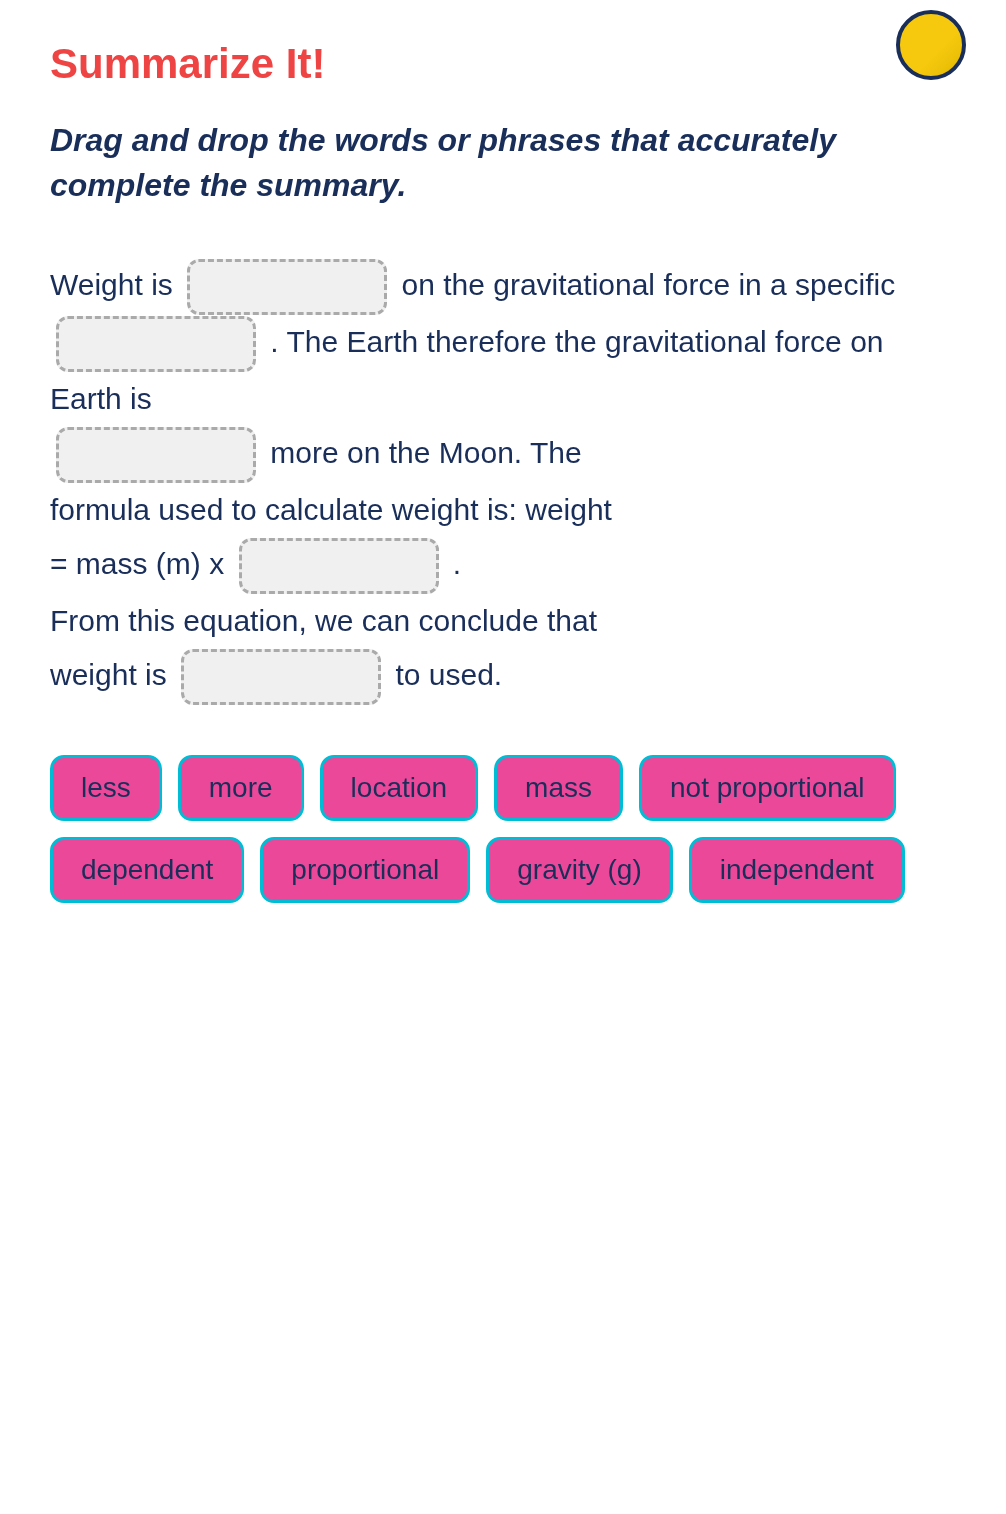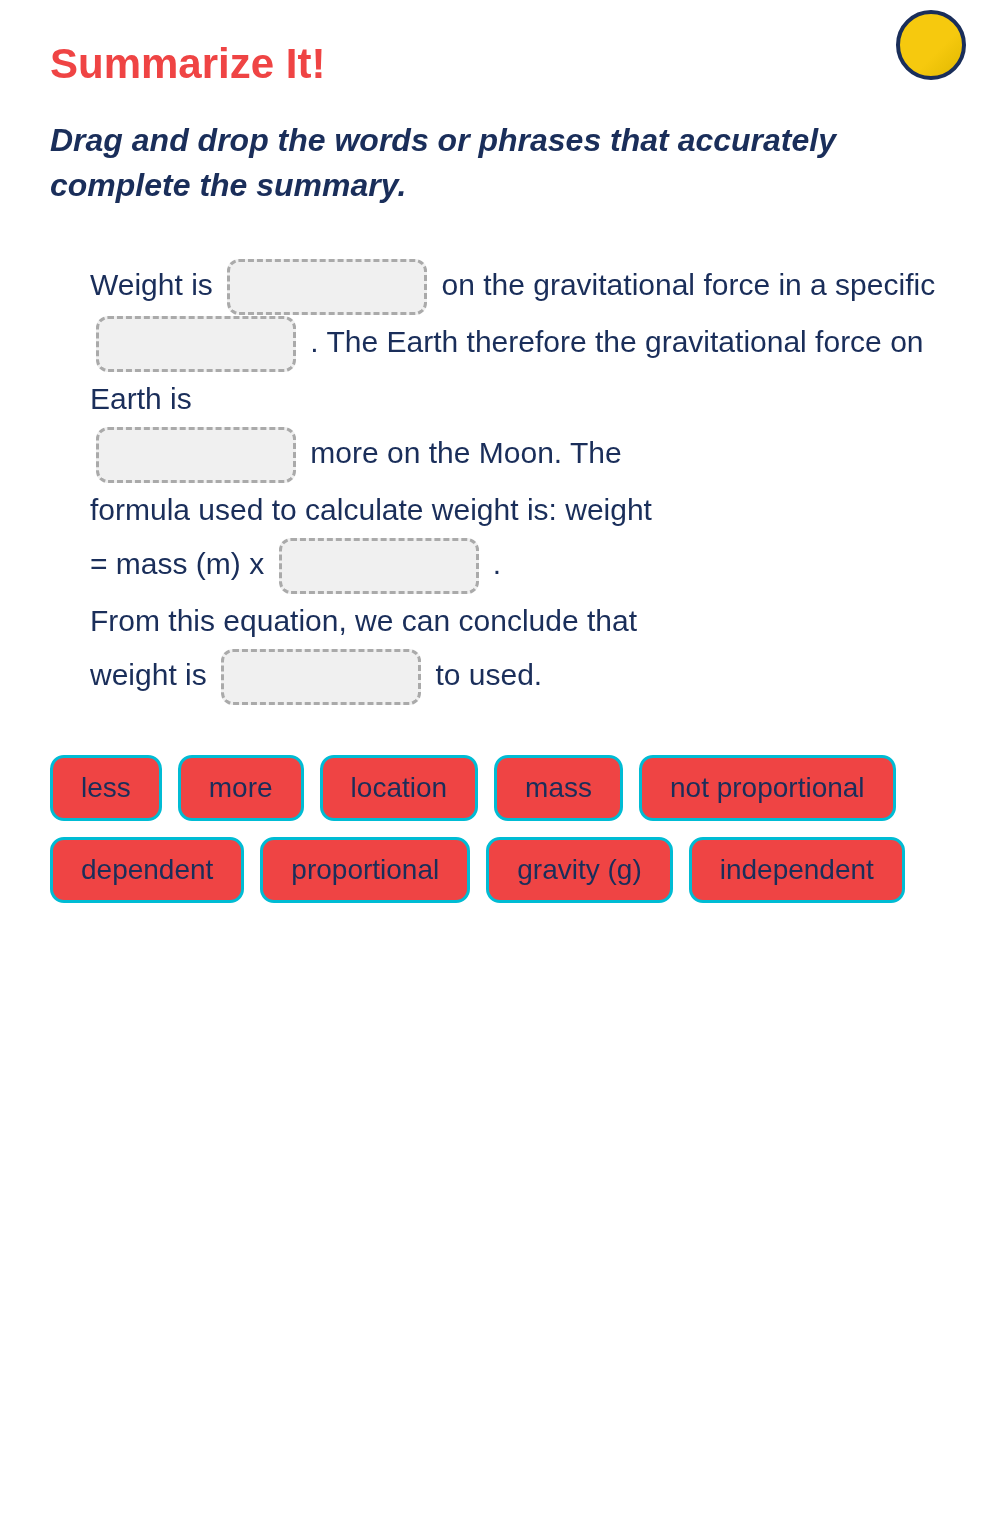--- a/index.html
+++ b/index.html
@@ -31,21 +31,20 @@
       color: #1a2e5a;
       margin-bottom: 50px;
       line-height: 1.4;
     }
 
     .summary-text {
       font-size: 30px;
       color: #1a2e5a;
       line-height: 1.8;
       margin-bottom: 50px;
-      margin-left: 40px;
     }
 
     .drop-zone {
       display: inline-block;
       width: 200px;
       height: 56px;
       border: 3px dashed #aaaaaa;
       border-radius: 12px;
       background-color: #f0f0f0;
       vertical-align: middle;
@@ -59,21 +58,21 @@
       margin-top: 20px;
     }
 
     .word-chip {
       display: inline-flex;
       align-items: center;
       justify-content: center;
       padding: 14px 28px;
       border: 3px solid #00bcd4;
       border-radius: 14px;
-      background-color: #ef4444;
+      background-color: #ec4899;
       font-size: 28px;
       font-weight: 500;
       color: #1a2e5a;
       cursor: grab;
       white-space: nowrap;
     }
 
     .avatar-circle {
       position: absolute;
       top: 10px;

